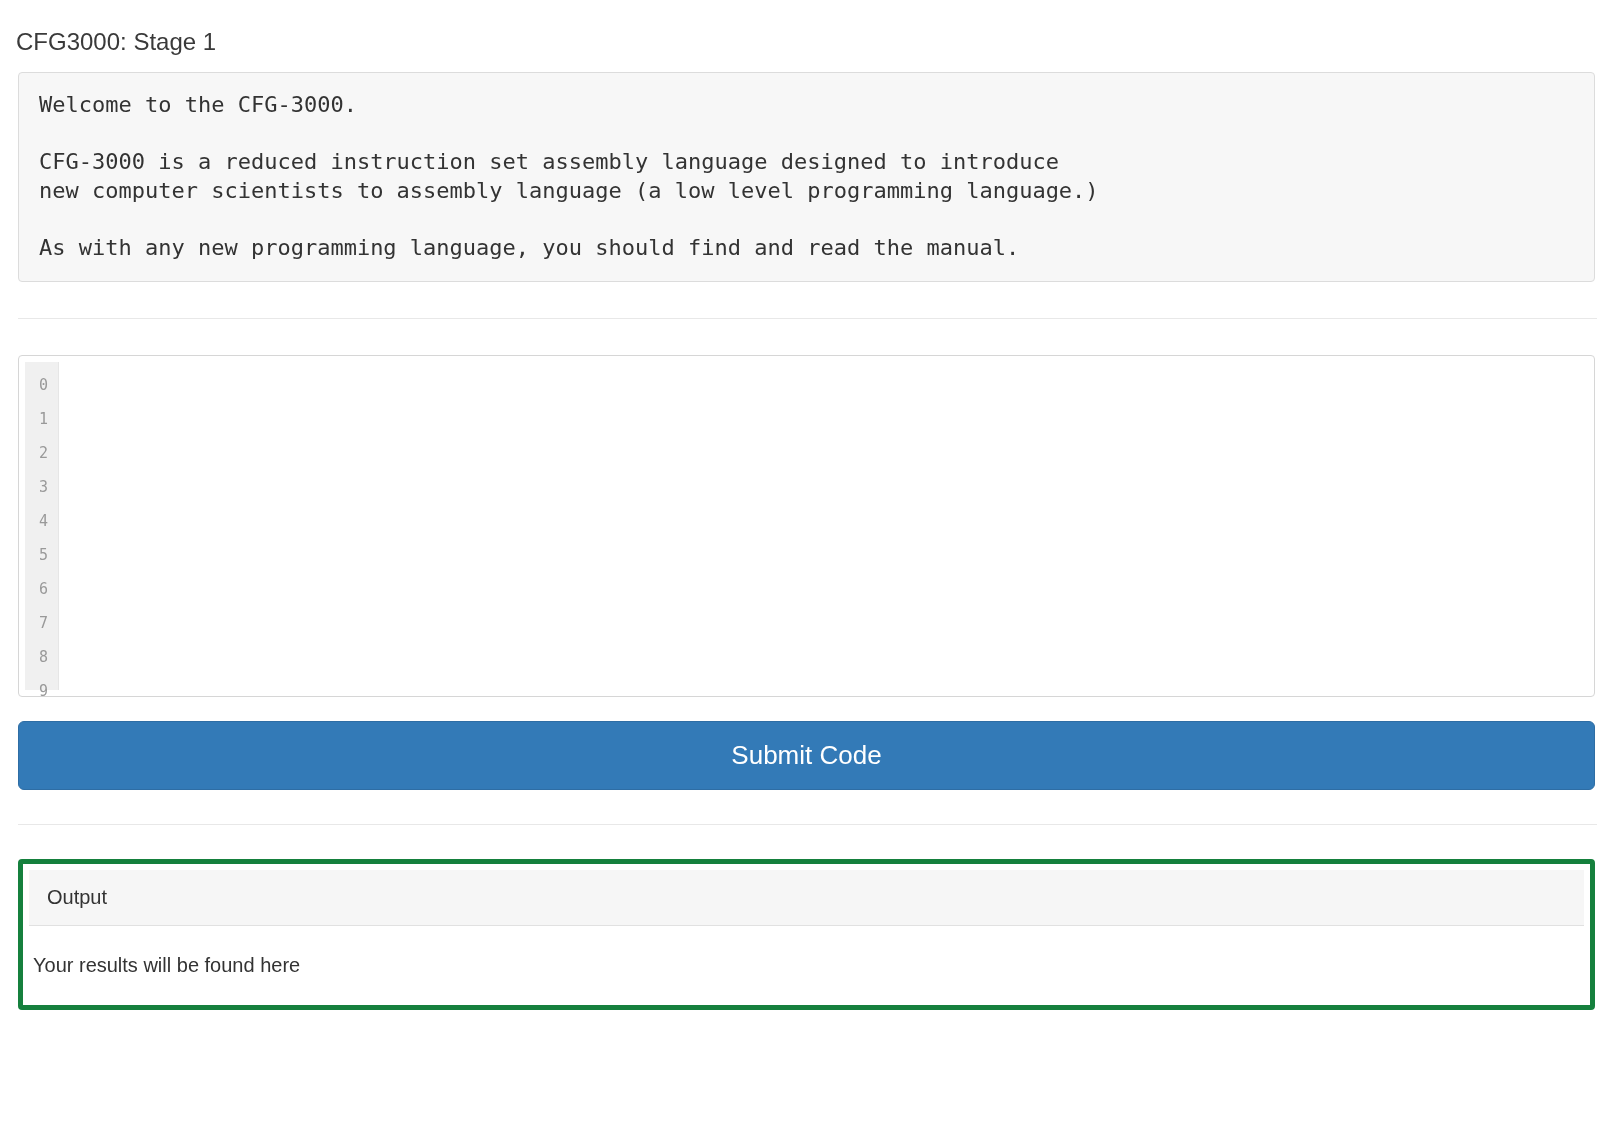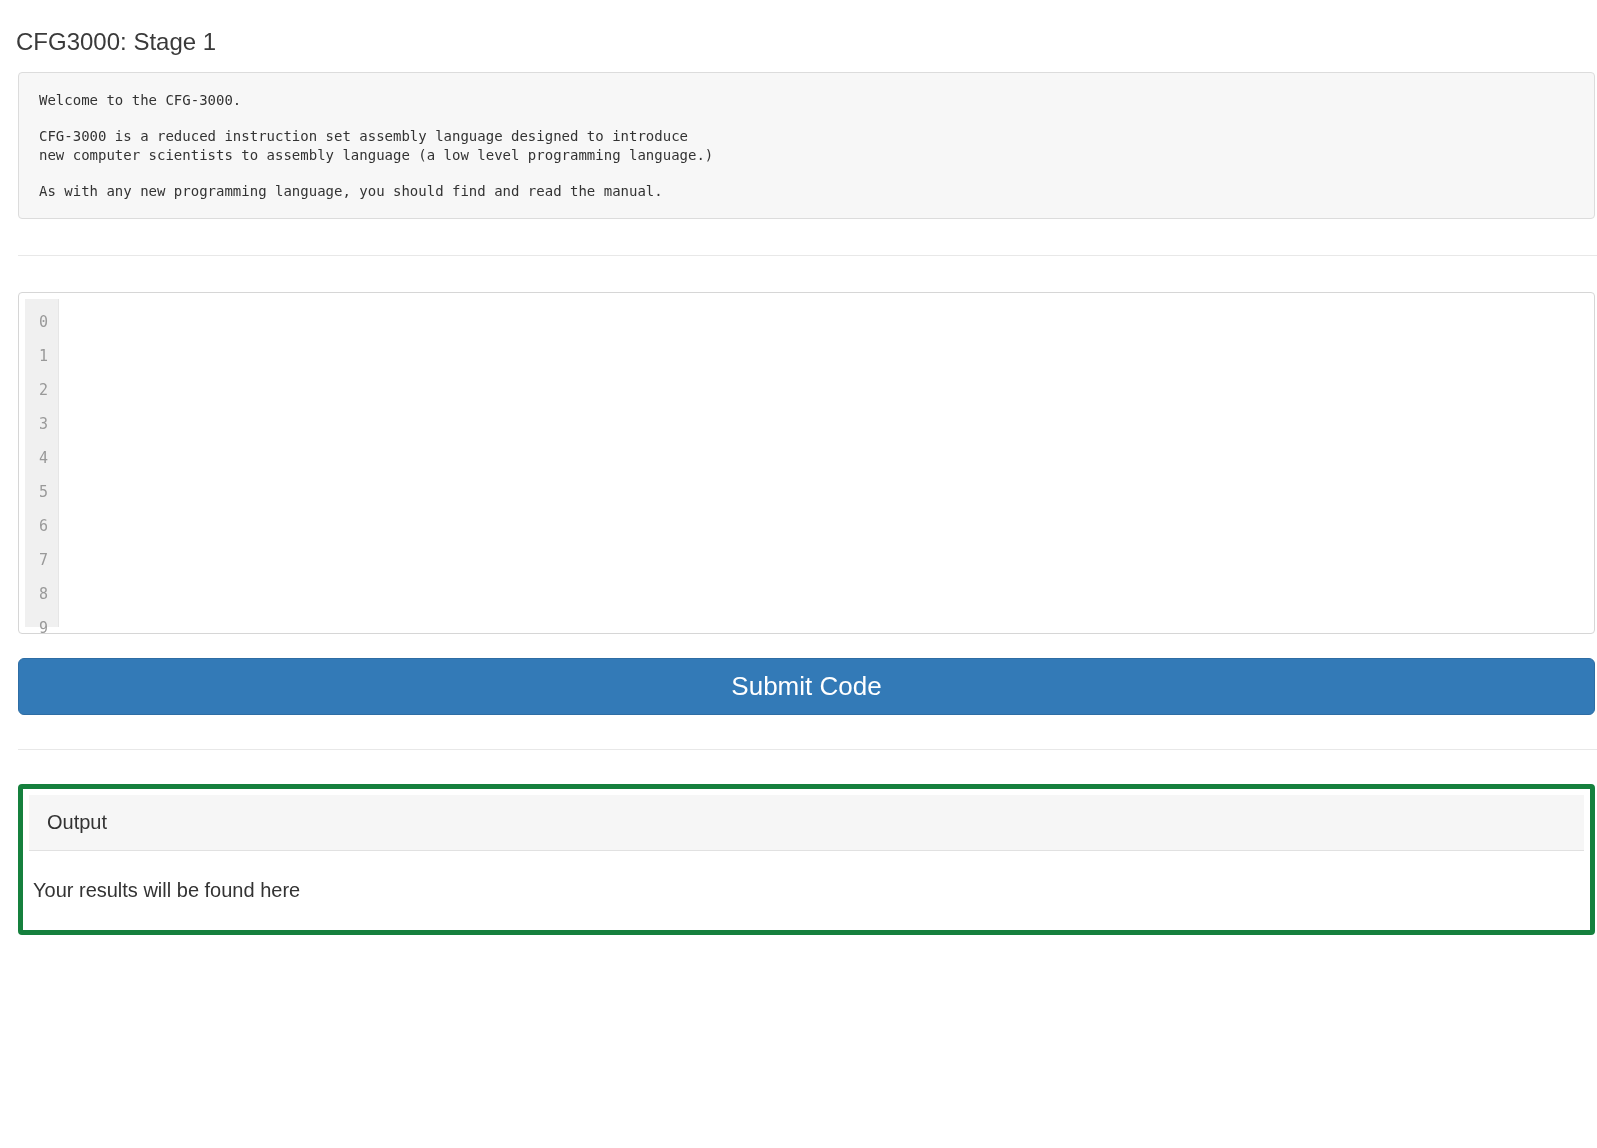--- a/index.html
+++ b/index.html
@@ -23,21 +23,21 @@
     }
     .instructions-panel {
       background: #f7f7f7;
       border: 1px solid #dcdcdc;
       border-radius: 4px;
       padding: 12px 14px;
       margin: 0 8px 0 0;
     }
     .instructions-text {
       font-family: ui-monospace, SFMono-Regular, Menlo, Monaco, Consolas, monospace;
-      font-size: 14px;
+      font-size: 22px;
       line-height: 1.3;
       color: #333;
       white-space: pre;
     }
     .separator {
       height: 1px;
       background: #e8e8e8;
       margin: 36px 0 36px 0;
     }
     .editor {
@@ -72,21 +72,21 @@
     }
     .submit-button {
       display: block;
       width: calc(100% - 8px);
       margin: 24px 8px 0 0;
       background: #337ab7;
       color: #fff;
       border: 1px solid #2e6da4;
       border-radius: 6px;
       font-size: 26px;
-      padding: 12px 0;
+      padding: 18px 0;
       text-align: center;
       cursor: pointer;
       font-weight: 400;
     }
     .separator2 {
       height: 1px;
       background: #e8e8e8;
       margin: 34px 0 34px 0;
     }
     .output-panel {

